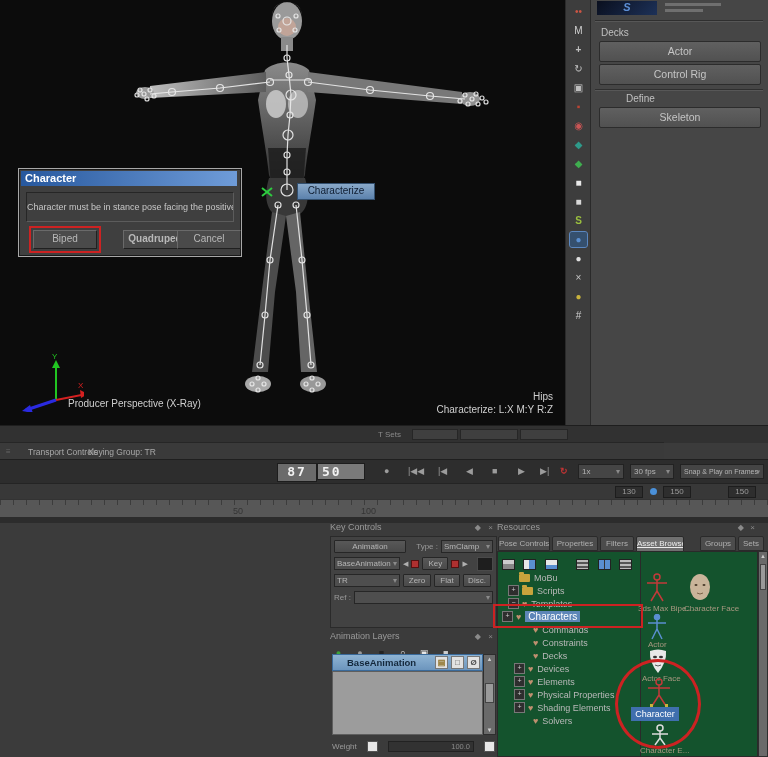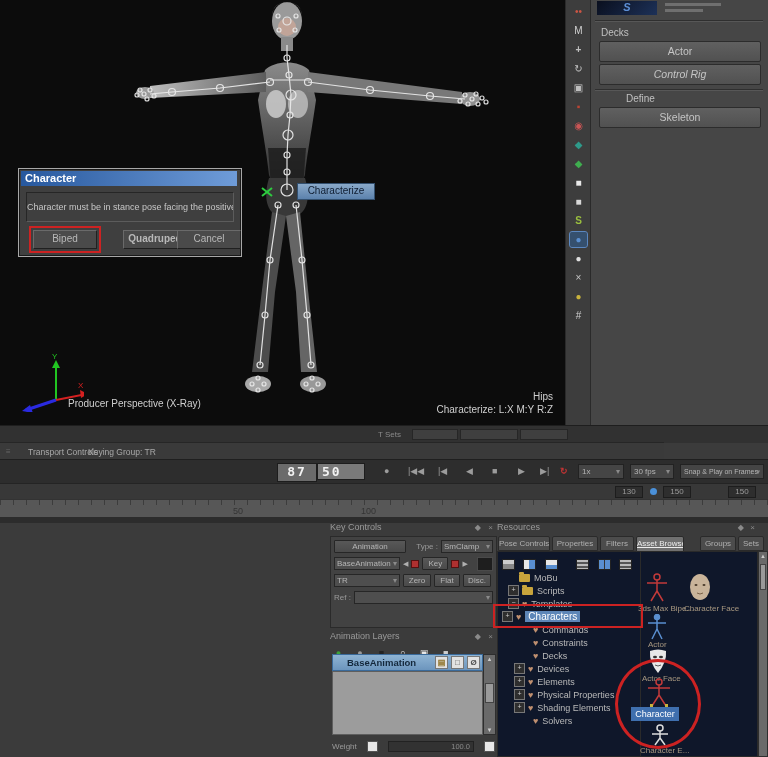--- a/index.html
+++ b/index.html
@@ -88,21 +88,21 @@
   .sarr{position:absolute;font-size:6px;color:#ccc;text-align:center;width:100%;}
   #weight-row{left:332px;top:740px;width:163px;height:13px;display:flex;align-items:center;gap:10px;}
   .wbox{width:9px;height:9px;background:#e8e8e8;border:1px solid #555;}
   #wgroove{flex:1;height:9px;background:#323232;border:1px solid #222;color:#8a8a8a;
       font-size:7.5px;line-height:9px;text-align:right;padding-right:3px;}
   
   .tab{position:absolute;top:536px;height:15px;background:#4c4c4c;border:1px solid #2a2a2a;
       color:#b0b0b0;font-size:8px;text-align:center;line-height:14px;border-radius:2px 2px 0 0;box-sizing:border-box;
       white-space:nowrap;overflow:hidden;}
   .tab.active{background:#707070;color:#ececec;height:16px;z-index:2;}
-  #res-content{left:497px;top:551px;width:261px;height:206px;background:#0f172a;border:1px solid #2a2a2a;box-sizing:border-box;}
+  #res-content{left:497px;top:551px;width:261px;height:206px;background:#14532d;border:1px solid #2a2a2a;box-sizing:border-box;}
   .mini-view{display:inline-block;width:11px;height:9px;border:1px solid #222;margin-right:4px;vertical-align:middle;}
   .tree-row{display:flex;align-items:center;height:13px;font-size:9px;color:#b9b9b9;white-space:nowrap;}
   .exp{width:9px;height:9px;background:#2e2e2e;border:1px solid #777;color:#ccc;font-size:7px;
       line-height:8px;text-align:center;margin-right:3px;flex:none;}
   .exp-sp{width:11px;flex:none;}
   .fold{width:11px;height:8px;background:#c8a43c;border-radius:1px;position:relative;margin-right:4px;flex:none;}
   .fold::before{content:"";position:absolute;left:0;top:-2px;width:5px;height:2px;background:#c8a43c;border-radius:1px 1px 0 0;}
   .heart{color:#c09070;font-size:9px;margin-right:4px;flex:none;line-height:10px;}
   .tree-sel{background:#5d86b8;color:#fff;padding:0 3px;}
   .asset-lbl{position:absolute;font-size:8px;color:#a89880;white-space:nowrap;overflow:hidden;}
@@ -256,21 +256,21 @@
     <span class="vt-icon" style="color:#d0d0d0">#</span>
   </div>
 
   <div id="charpanel" class="abs">
     <div id="cp-thumb" class="abs">S</div>
     <div class="cp-bar" style="left:74px;top:3px;width:56px;"></div>
     <div class="cp-bar" style="left:74px;top:9px;width:38px;"></div>
     <div class="cp-sep" style="top:20px;"></div>
     <div class="cp-label" style="top:27px;">Decks</div>
     <div class="cp-btn" style="top:41px;">Actor</div>
-    <div class="cp-btn" style="top:64px;font-style:italic;">Control Rig</div>
+    <div class="cp-btn" style="top:64px;">Control Rig</div>
     <div class="cp-sep" style="top:89px;"></div>
     <div class="cp-label" style="top:93px;margin-left:25px;">Define</div>
     <div class="cp-btn" style="top:107px;">Skeleton</div>
   </div>
 
   <div id="bar-slid" class="abs">
     <span class="abs kc-lbl" style="left:378px;top:4px;font-size:8px;color:#8a8a8a;">T Sets</span>
     <span class="mini-field" style="left:412px;top:3px;width:44px;"></span>
     <span class="mini-field" style="left:460px;top:3px;width:56px;"></span>
     <span class="mini-field" style="left:520px;top:3px;width:46px;"></span>

